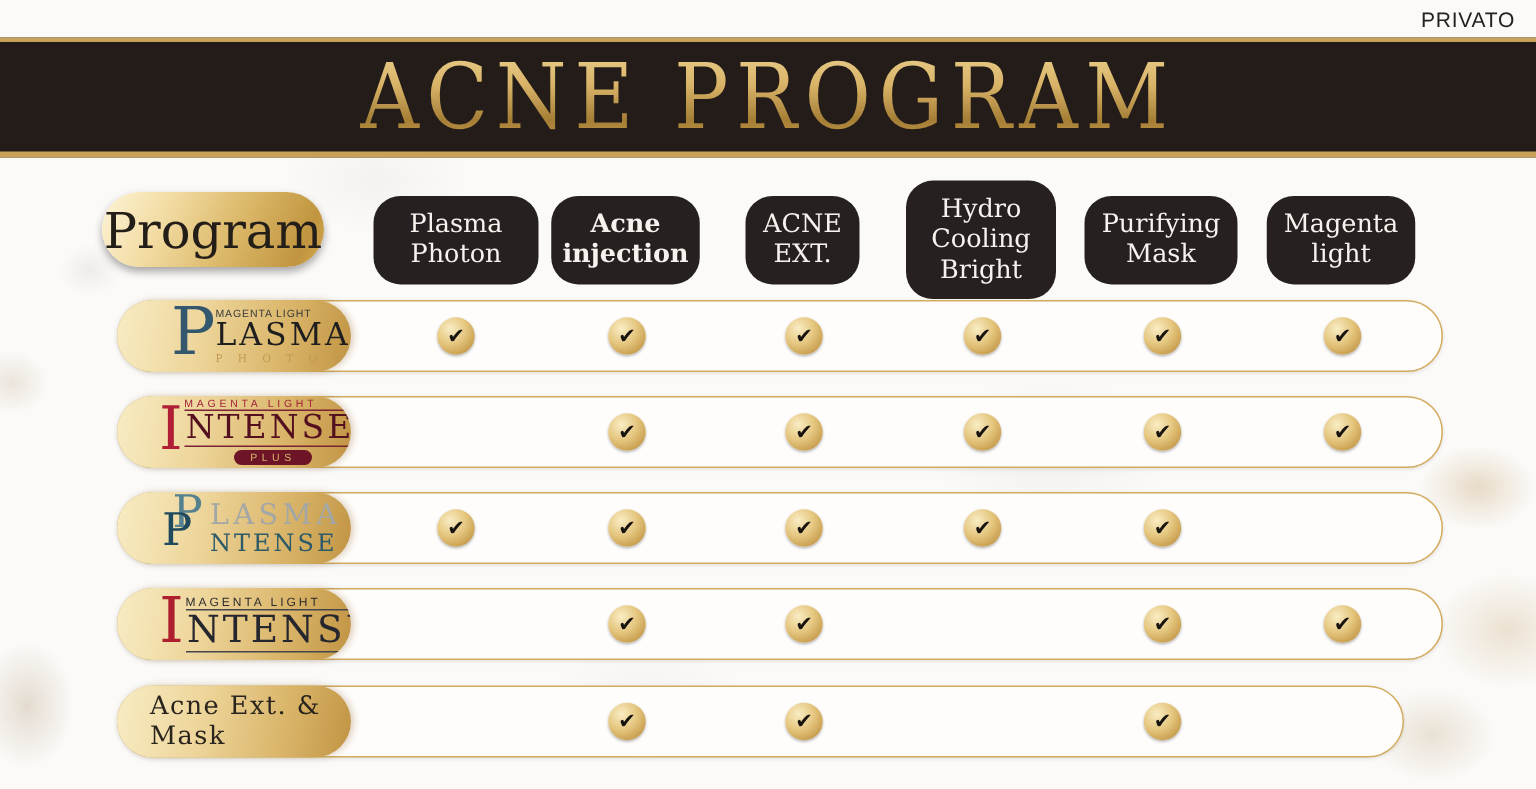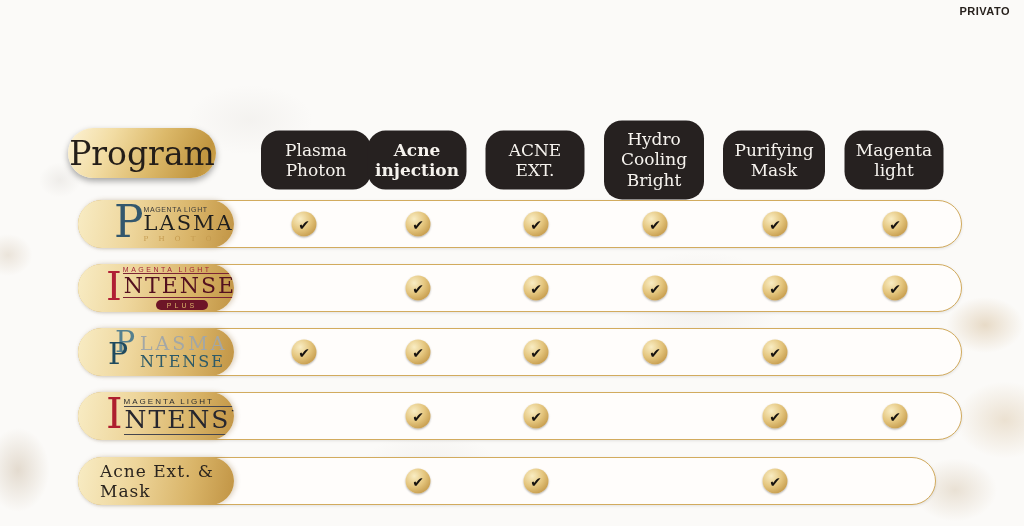--- a/index.html
+++ b/index.html
@@ -13,38 +13,38 @@
       radial-gradient(45px 60px at 18px 470px, rgba(160,130,90,.26), transparent 70%),
       radial-gradient(35px 30px at 8px 255px, rgba(170,140,100,.20), transparent 70%),
       radial-gradient(30px 25px at 60px 180px, rgba(150,140,130,.12), transparent 70%),
       radial-gradient(120px 70px at 700px 300px, rgba(150,140,130,.10), transparent 70%),
       radial-gradient(100px 55px at 430px 470px, rgba(150,140,130,.08), transparent 70%),
       radial-gradient(90px 50px at 250px 120px, rgba(160,150,140,.08), transparent 70%),
       #fbfaf8;
   }
   
   .privato{position:absolute;top:5px;right:14px;font-family:"Liberation Sans",sans-serif;
-    font-weight:bold;font-size:11px;letter-spacing:.5px;color:#27211d;}
+    font-weight:normal;font-size:14px;letter-spacing:.5px;color:#27211d;}
   .banner{position:absolute;top:25px;left:0;width:1024px;height:80px;background:#231c18;
     border-top:3px solid #c8a159;border-bottom:4px solid #c8a159;
     display:flex;align-items:center;justify-content:center;box-sizing:border-box;}
   .banner .title{
     font-size:54px;letter-spacing:5px;transform:scaleY(1.12);
     background:linear-gradient(180deg,#ecd392 0%,#d9b469 38%,#a57e35 72%,#cba155 100%);
     -webkit-background-clip:text;background-clip:text;color:transparent;white-space:nowrap;}
   
   .program-pill{position:absolute;left:68px;top:128px;width:148px;height:50px;border-radius:26px;
     background:linear-gradient(115deg,#fdf3d6 0%,#f2dca3 28%,#dcb96a 58%,#c1953f 88%,#d3a952 100%);
     box-shadow:0 3px 6px rgba(0,0,0,.35);display:flex;align-items:center;justify-content:center;
     font-size:33px;color:#241e19;}
   .colhead{position:absolute;top:160px;transform:translate(-50%,-50%);
     background:#262120;color:#f6f3ee;border-radius:18px;
     display:flex;align-items:center;justify-content:center;text-align:center;
     font-size:17px;line-height:1.2;padding:9px 7px;box-sizing:border-box;}
-  .ch0{left:316px;width:110px;} .ch1{left:417px;width:99px;font-weight:bold;} .ch2{left:535px;width:99px;}
+  .ch0{left:304px;width:110px;} .ch1{left:417px;width:99px;font-weight:bold;} .ch2{left:535px;width:76px;}
   .ch3{left:654px;width:100px;} .ch4{left:774px;width:102px;} .ch5{left:894px;width:99px;}
   
   .row{position:absolute;left:78px;height:48px;width:884px;background:#fffdfb;
     border:1.5px solid #d2ab5e;border-radius:24px;box-sizing:border-box;
     box-shadow:0 1px 3px rgba(0,0,0,.10);}
   .r0{top:200px;} .r1{top:264px;} .r2{top:328px;} .r3{top:392px;} .r4{top:457px;width:858px;}
   .label-pill{position:absolute;left:-1px;top:-1px;bottom:-1px;width:156px;border-radius:24px;
     background:linear-gradient(100deg,#f8ecc4 0%,#eed69c 35%,#d9b468 72%,#c19444 100%);
     box-shadow:2px 0 5px rgba(120,80,20,.25);display:flex;align-items:center;overflow:hidden;}
   
@@ -86,20 +86,23 @@
   
   .ltext{padding-left:22px;font-size:17px;letter-spacing:1px;color:#2a241e;}
 </style>
 </head>
 <body>
 
 <div id="canvas">
 
   <div class="privato">PRIVATO</div>
 
+  <div class="banner">
+    <div class="title">ACNE PROGRAM</div>
+  </div>
 
   <div class="program-pill">
     <span>Program</span>
   </div>
   <div class="colhead ch0">Plasma Photon</div>
   <div class="colhead ch1">Acne injection</div>
   <div class="colhead ch2">ACNE EXT.</div>
   <div class="colhead ch3">Hydro Cooling Bright</div>
   <div class="colhead ch4">Purifying Mask</div>
   <div class="colhead ch5">Magenta light</div>

